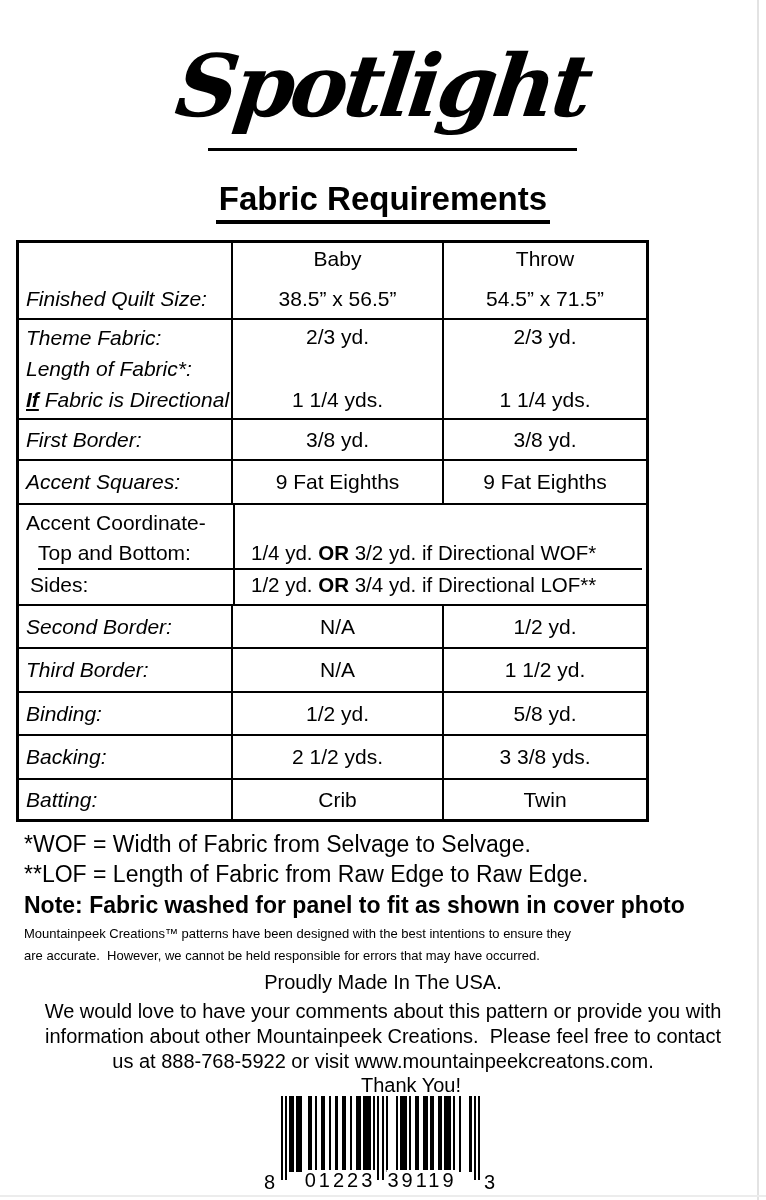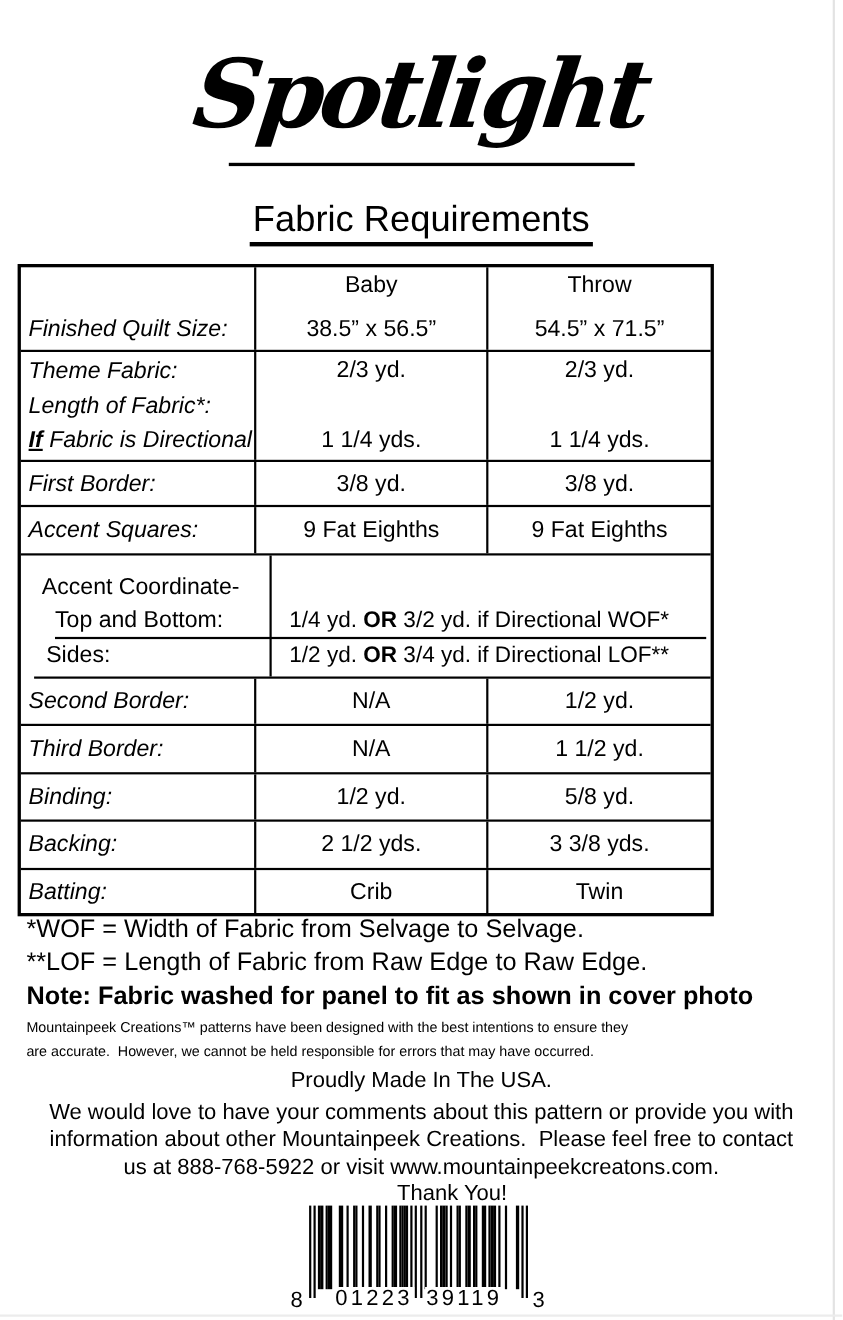--- a/index.html
+++ b/index.html
@@ -10,21 +10,21 @@
   .edge-bottom{position:absolute;bottom:3px;left:0;width:766px;height:2px;background:#ececec;}
 
   
   .logo{position:absolute;top:28px;left:0;width:766px;text-align:center;z-index:2;}
   .logo-text{display:inline-block;font-family:"DejaVu Serif",serif;font-style:italic;font-weight:700;
              font-size:86px;line-height:1.35;letter-spacing:-4px;transform:skewX(-7deg);}
   .logo-underline{position:absolute;top:148px;left:208px;width:369px;height:3px;background:#000;z-index:1;}
 
   
   .title{position:absolute;top:180px;left:0;width:766px;text-align:center;}
-  .title span{display:inline-block;font-size:33px;font-weight:400;border-bottom:4px solid #000;
+  .title span{display:inline-block;font-size:33px;font-weight:700;border-bottom:4px solid #000;
               padding:0 3px 2px 3px;}
 
   
   .fabric-table{position:absolute;left:16px;top:240px;width:627px;border:3px solid #000;font-size:21px;}
   .t-row{display:grid;grid-template-columns:214px 211px 202px;border-bottom:2px solid #000;}
   .t-row:last-child{border-bottom:none;}
   .cell{border-right:2px solid #000;}
   .cell.last{border-right:none;}
   .label{display:flex;align-items:center;padding-left:7px;font-style:italic;}
   .val{display:flex;align-items:center;justify-content:center;text-align:center;}
@@ -37,21 +37,21 @@
   .r-theme .val{flex-direction:column;justify-content:space-between;padding:5px 0 6px 0;}
   .r-fb{height:39px;}
   .r-as{height:42px;}
   .r-sb{height:41px;}
   .r-tb{height:42px;}
   .r-bind{height:41px;}
   .r-back{height:42px;}
   .r-bat{height:39px;}
 
   
-  .r-acc{display:block;position:relative;height:96px;line-height:30px;padding-top:14px;box-sizing:content-box;margin-left:12px;}
+  .r-acc{display:block;position:relative;height:96px;line-height:30px;padding-top:3px;box-sizing:content-box;}
   .r-acc .vdiv{position:absolute;left:214px;top:0;bottom:0;width:2px;background:#000;}
   .acc-l1{padding-left:7px;}
   .acc-l2{display:flex;margin-left:19px;margin-right:4px;border-bottom:2px solid #000;}
   .acc-l2 .acc-lab{flex:0 0 197px;}
   .acc-l3{display:flex;margin-left:11px;}
   .acc-l3 .acc-lab{flex:0 0 205px;}
   .acc-val{padding-left:16px;white-space:nowrap;font-size:20.5px;}
   .acc-val b{font-weight:700;}
 
   

